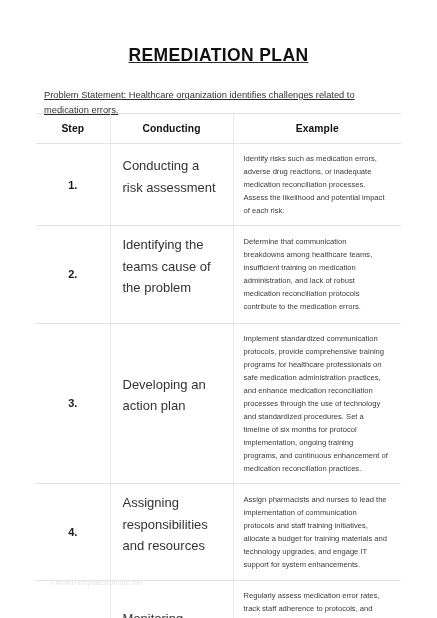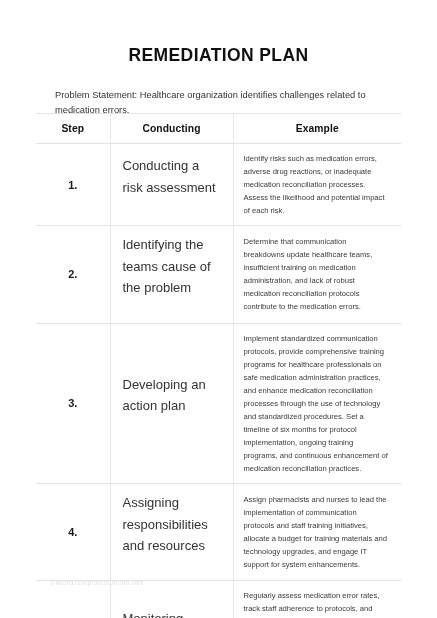--- a/index.html
+++ b/index.html
@@ -15,33 +15,34 @@
     position: relative;
     overflow: hidden;
   }
   .page {
     width: 437px;
     height: 534px;
     box-sizing: border-box;
     padding: 0;
     position: relative;
     background: #ffffff;
+    text-decoration: underline;
   }
   .doc-title {
     text-align: center;
     font-size: 17.5px;
     font-weight: bold;
     letter-spacing: 0.4px;
     color: #111111;
     margin: 0;
     padding-top: 45px;
   }
   .problem-statement {
     margin: 0;
-    padding: 22px 38px 0 55px;
+    padding: 22px 38px 0 44px;
     font-size: 9.3px;
     line-height: 1.62;
     color: #333333;
   }
   .rp-table {
     position: absolute;
     left: 36px;
     top: 113px;
     width: 365px;
     border-collapse: collapse;
@@ -125,21 +126,21 @@
     </thead>
     <tbody>
       <tr>
         <td class="cell-step">1.</td>
         <td class="cell-desc">Conducting a risk assessment</td>
         <td class="cell-ex">Identify risks such as medication errors, adverse drug reactions, or inadequate medication reconciliation processes. Assess the likelihood and potential impact of each risk.</td>
       </tr>
       <tr>
         <td class="cell-step">2.</td>
         <td class="cell-desc">Identifying the teams cause of the problem</td>
-        <td class="cell-ex">Determine that communication breakdowns update healthcare teams, insufficient training on medication administration, and lack of robust medication reconciliation protocols contribute to the medication errors.</td>
+        <td class="cell-ex">Determine that communication breakdowns among healthcare teams, insufficient training on medication administration, and lack of robust medication reconciliation protocols contribute to the medication errors.</td>
       </tr>
       <tr>
         <td class="cell-step">3.</td>
         <td class="cell-desc">Developing an action plan</td>
         <td class="cell-ex">Implement standardized communication protocols, provide comprehensive training programs for healthcare professionals on safe medication administration practices, and enhance medication reconciliation processes through the use of technology and standardized procedures. Set a timeline of six months for protocol implementation, ongoing training programs, and continuous enhancement of medication reconciliation practices.</td>
       </tr>
       <tr>
         <td class="cell-step">4.</td>
         <td class="cell-desc">Assigning responsibilities and resources</td>
         <td class="cell-ex">Assign pharmacists and nurses to lead the implementation of communication protocols and staff training initiatives, allocate a budget for training materials and technology upgrades, and engage IT support for system enhancements.</td>

